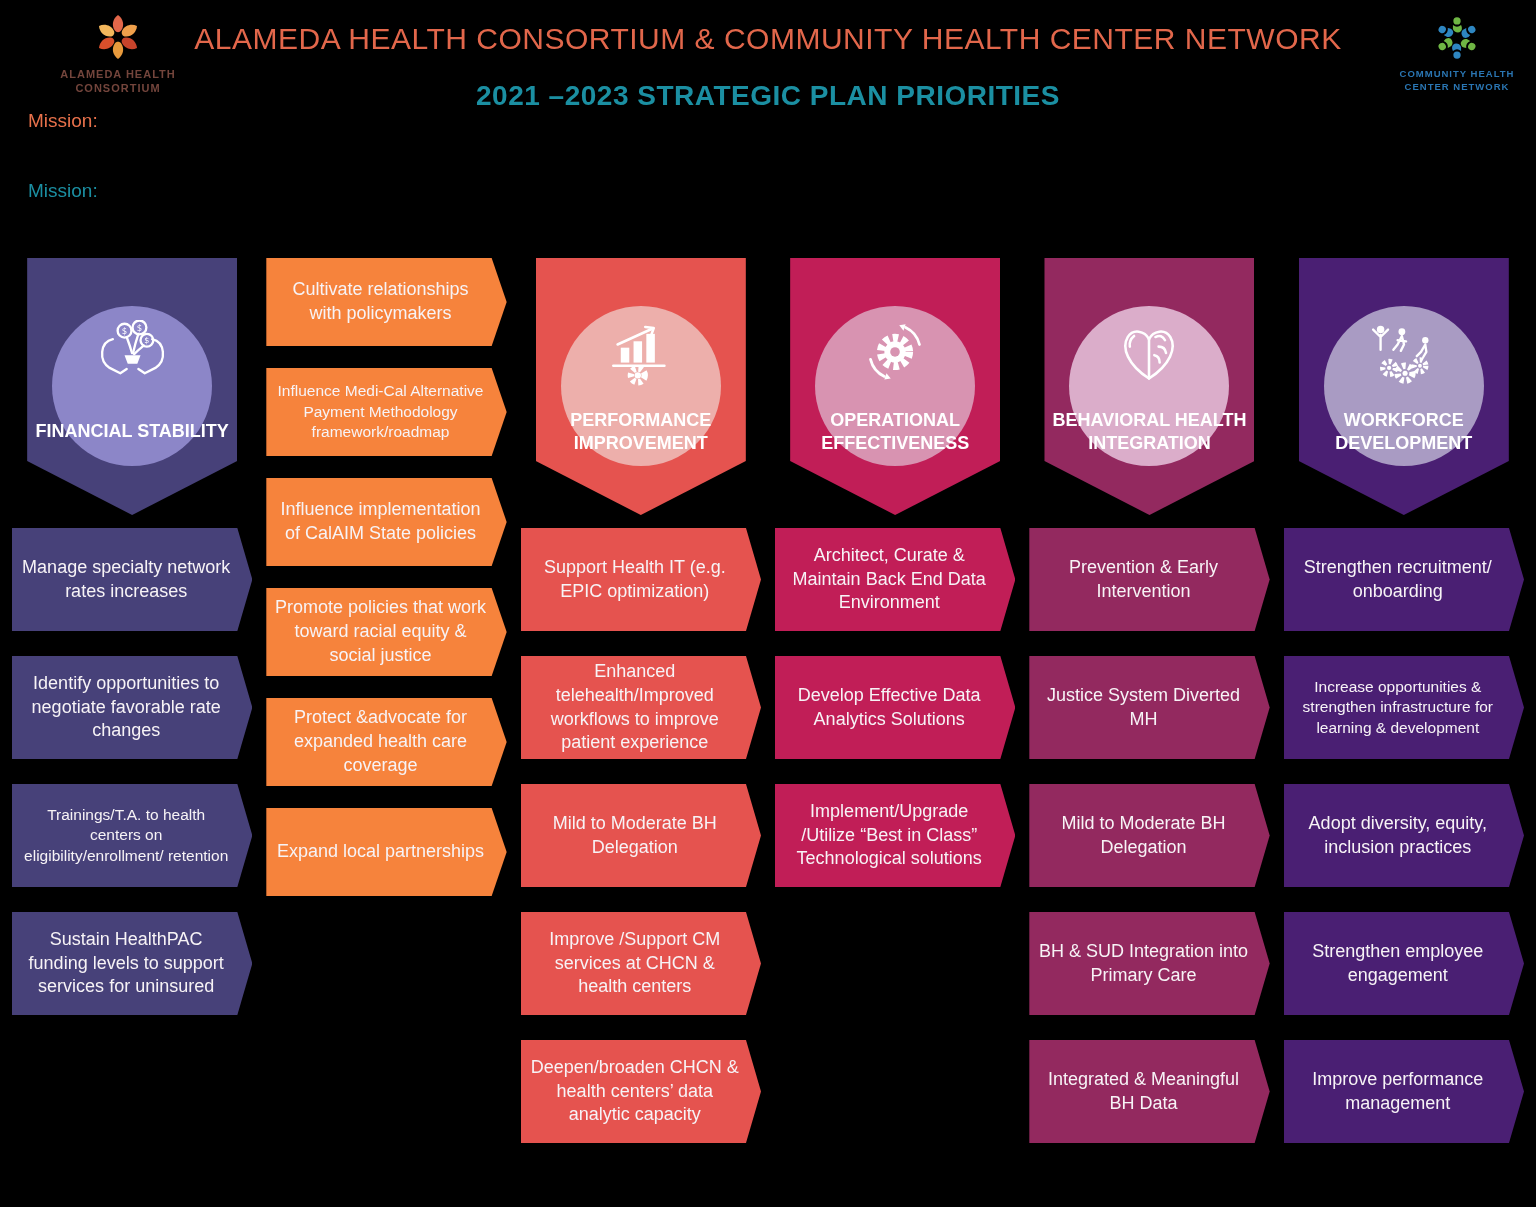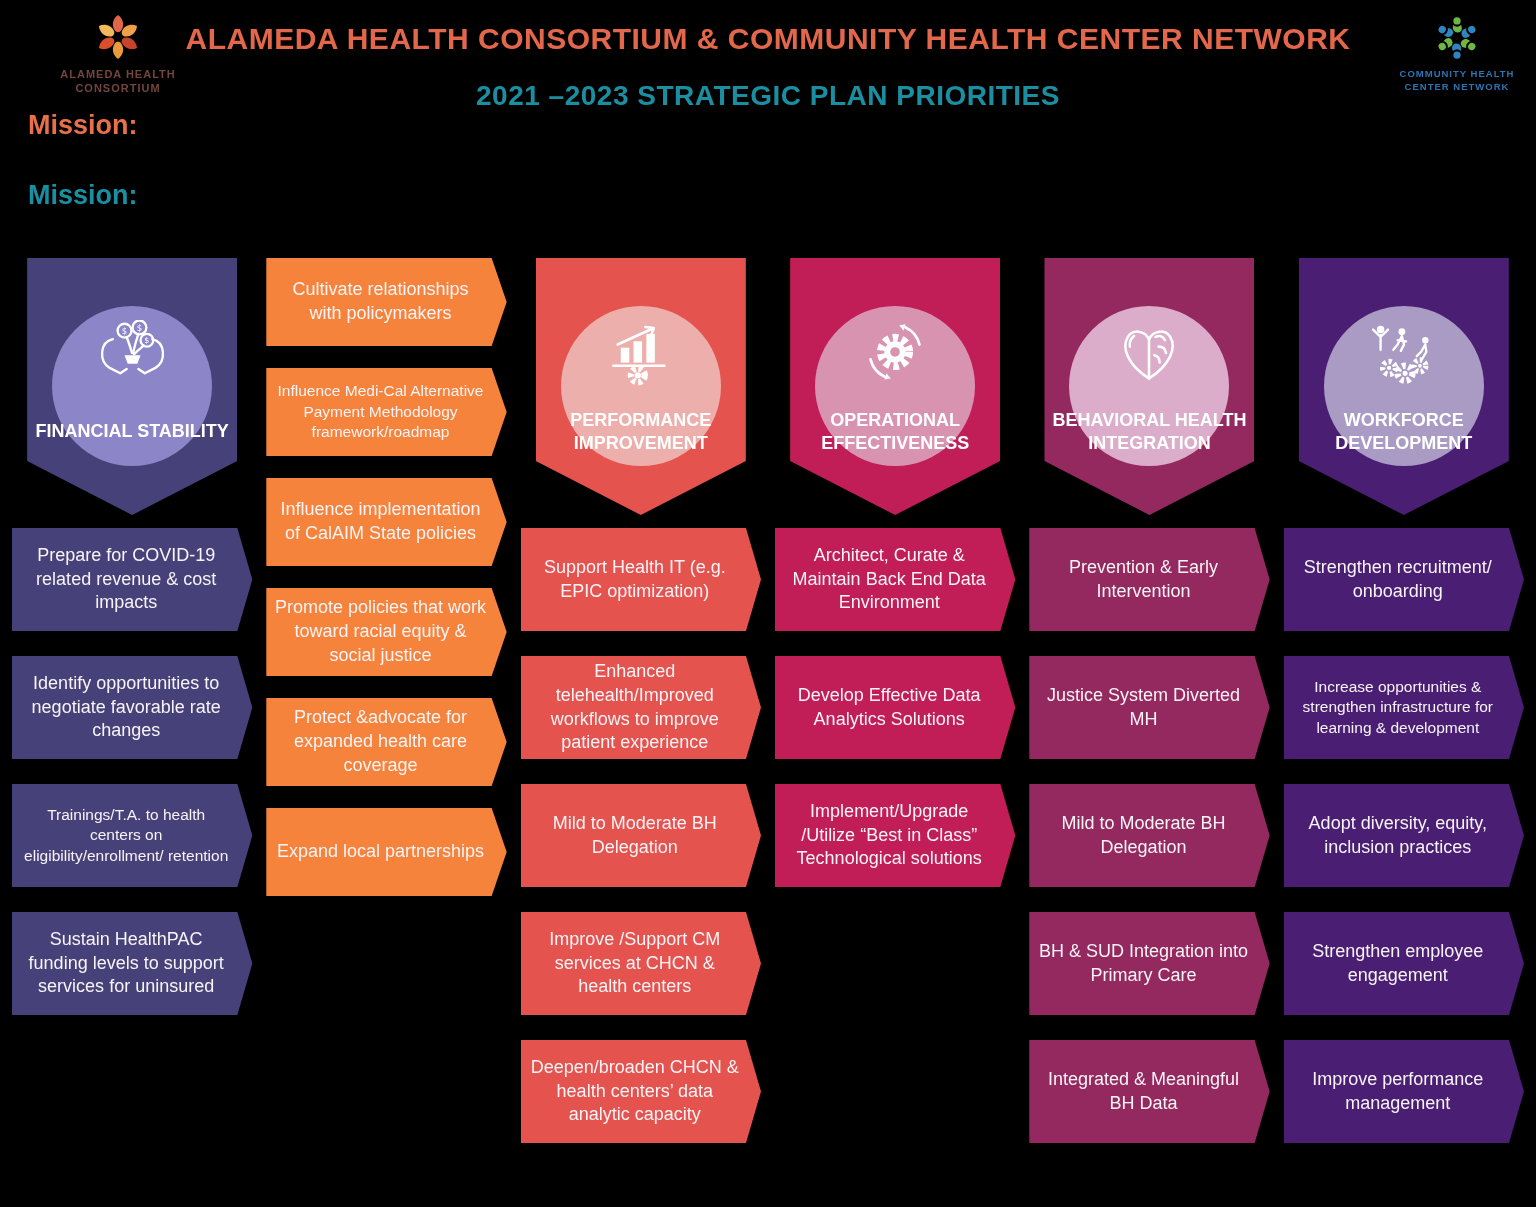--- a/index.html
+++ b/index.html
@@ -8,24 +8,24 @@
 
   
   .logo-left{position:absolute;left:18px;top:8px;width:200px;text-align:center;}
   .logo-left svg{width:54px;height:54px;display:block;margin:2px auto 4px;}
   .logo-left .lg-line{font-size:11px;font-weight:bold;letter-spacing:1px;color:#74453C;line-height:1.25;}
   .logo-right{position:absolute;right:14px;top:10px;width:130px;text-align:center;}
   .logo-right svg{width:52px;height:52px;display:block;margin:2px auto 4px;}
   .logo-right .lg-line{font-size:9.5px;font-weight:bold;letter-spacing:1px;color:#2A76B3;line-height:1.35;}
 
   .titles{position:absolute;left:0;right:0;top:22px;text-align:center;}
-  .title-1{font-size:30px;font-weight:bold;letter-spacing:.5px;color:#E2674B;}
+  .title-1{font-size:30px;font-weight:normal;letter-spacing:.5px;color:#E2674B;}
   .title-2{font-size:28px;font-weight:bold;letter-spacing:.5px;color:#1B8FA2;margin-top:24px;}
 
-  .mission{position:absolute;left:28px;font-size:27px;font-weight:bold;}
+  .mission{position:absolute;left:28px;font-size:19px;font-weight:normal;}
   .mission.m0{top:110px;color:#E8714B;}
   .mission.m1{top:180px;color:#1B8FA2;}
 
   
   .columns{position:absolute;left:12px;top:258px;width:1512px;
            display:grid;grid-template-columns:repeat(6,1fr);column-gap:14px;}
   .column{display:flex;flex-direction:column;}
 
   .c0{--banner:#474179;--circle:#8C86C8;}
   .c1{--banner:#F6833C;--circle:#DDAB78;}
@@ -138,21 +138,21 @@
             <path d="M22 18 q-9 2 -10 12 q-1 10 7 15 l10 5 6 -4"></path>
             <path d="M59 18 q9 2 10 12 q1 10 -7 15 l-10 5 -6 -4"></path>
           </g>
           <path d="M33 33 h15 l-3 8 h-9 z" fill="#fff"></path>
           <text x="33" y="13" font-size="8" fill="#fff" text-anchor="middle" font-family="DejaVu Sans">$</text>
           <text x="47" y="10" font-size="8" fill="#fff" text-anchor="middle" font-family="DejaVu Sans">$</text>
           <text x="54" y="22" font-size="7.5" fill="#fff" text-anchor="middle" font-family="DejaVu Sans">$</text>
         </svg>
         <div class="banner-title">FINANCIAL STABILITY</div>
       </div>
-      <div class="arrow-box">Prepare for COVID-19 related revenue &amp; cost impacts</div>
+      <div class="arrow-box">Manage specialty network rates increases</div>
       <div class="arrow-box">Identify opportunities to negotiate favorable rate changes</div>
       <div class="arrow-box small">Trainings/T.A. to health centers on eligibility/enrollment/ retention</div>
       <div class="arrow-box">Sustain HealthPAC funding levels to support services for uninsured</div>
     </section>
 
     <section class="column c1">
       <div class="arrow-box">Cultivate relationships with policymakers</div>
       <div class="arrow-box small">Influence Medi-Cal Alternative Payment Methodology framework/roadmap</div>
       <div class="arrow-box">Influence implementation of CalAIM State policies</div>
       <div class="arrow-box">Promote policies that work toward racial equity &amp; social justice</div>

